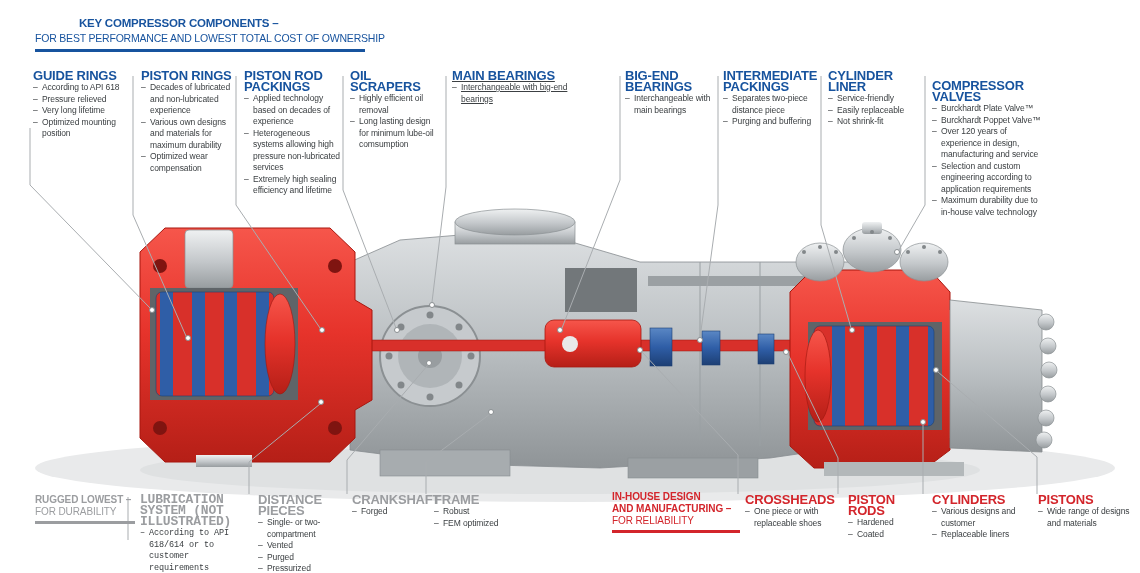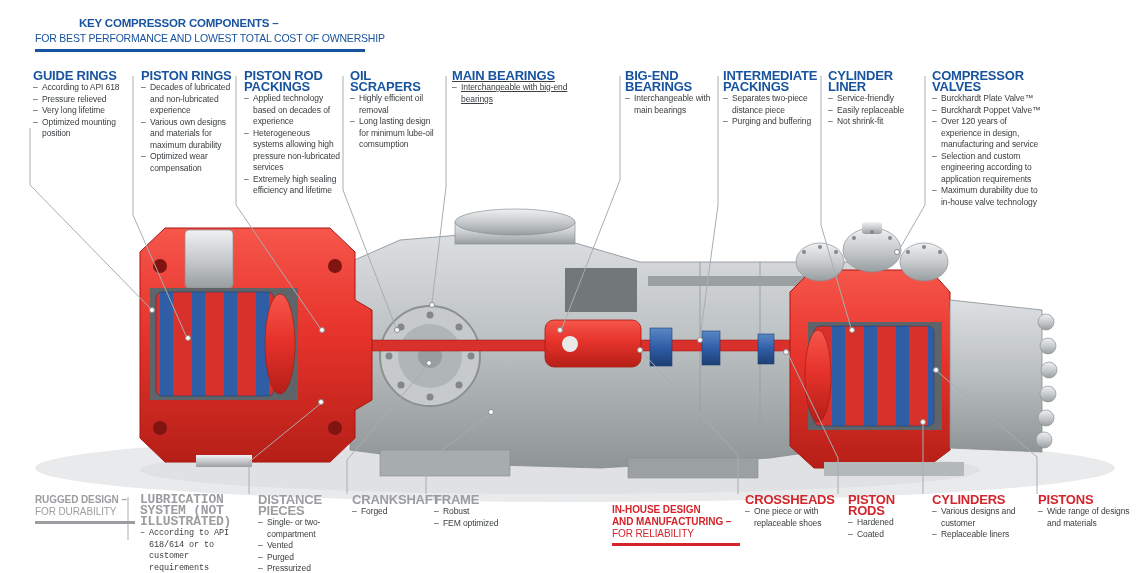--- a/index.html
+++ b/index.html
@@ -18,21 +18,21 @@
   .label.blue h4{color:#17539e;}
   .label.gray h4{color:#9b9da0;}
   .label.red  h4{color:#d3252b;}
   .label ul{margin:0;padding:0;list-style:none;}
   .label li{position:relative;padding-left:9px;}
   .label li::before{content:"–";position:absolute;left:0;top:0;}
   
   .slogan{position:absolute;font-size:10px;line-height:12px;letter-spacing:-0.1px;}
   .slogan .b{font-weight:bold;}
   .slogan.grayS{color:#9b9da0;}
-  .slogan.redS{color:#d3252b;margin-top:13px;}
+  .slogan.redS{color:#d3252b;}
   .slogan .bar{margin-top:3px;height:2.5px;}
   .slogan.grayS .bar{background:#9b9da0;width:100px;}
   .slogan.redS .bar{background:#d3252b;width:128px;}
   svg{position:absolute;left:0;top:0;}
 </style>
 </head>
 <body>
 
 <div id="stage">
 
@@ -193,21 +193,21 @@
     </g>
   </svg>
 
   <div class="hdr">
     <div class="t1">KEY COMPRESSOR COMPONENTS –</div>
     <div class="t2">FOR BEST PERFORMANCE AND LOWEST TOTAL COST OF OWNERSHIP</div>
     <div class="bar"></div>
   </div>
 
   <div class="slogan grayS" style="left:35px;top:494px;">
-    <div class="b">RUGGED DESIGN –</div>
+    <div class="b">RUGGED LOWEST –</div>
     <div>FOR DURABILITY</div>
     <div class="bar"></div>
   </div>
 
   <div class="slogan redS" style="left:612px;top:491px;">
     <div class="b">IN-HOUSE DESIGN</div>
     <div class="b">AND MANUFACTURING –</div>
     <div>FOR RELIABILITY</div>
     <div class="bar"></div>
   </div>
@@ -265,21 +265,21 @@
         </ul>
       </div>
       <div class="label blue" style="left: 828px; top: 70px; width: 92px;">
         <h4>CYLINDER LINER</h4>
         <ul>
           <li>Service-friendly</li>
           <li>Easily replaceable</li>
           <li>Not shrink-fit</li>
         </ul>
       </div>
-      <div class="label blue" style="left: 932px; top: 70px; width: 112px;">
+      <div class="label blue" style="left: 932px; top: 80px; width: 112px;">
         <h4>COMPRESSOR VALVES</h4>
         <ul>
           <li>Burckhardt Plate Valve™</li>
           <li>Burckhardt Poppet Valve™</li>
           <li>Over 120 years of experience in design, manufacturing and service</li>
           <li>Selection and custom engineering according to application requirements</li>
           <li>Maximum durability due to in-house valve technology</li>
         </ul>
       </div>
       <div class="label gray" style="left: 140px; top: 494px; width: 102px; font-family: Liberation Mono, monospace;">

